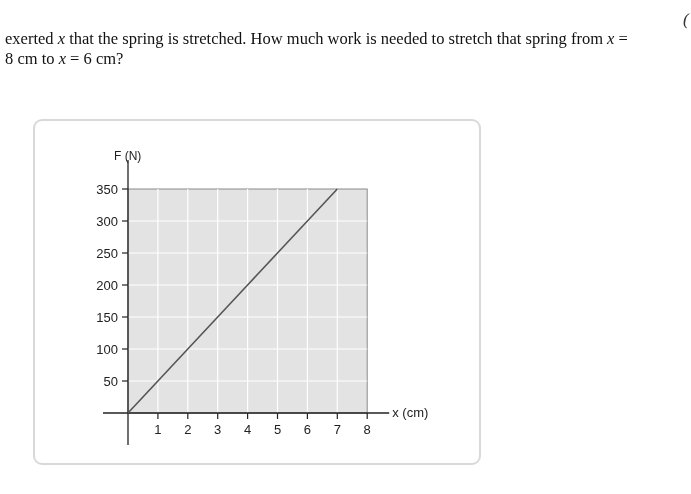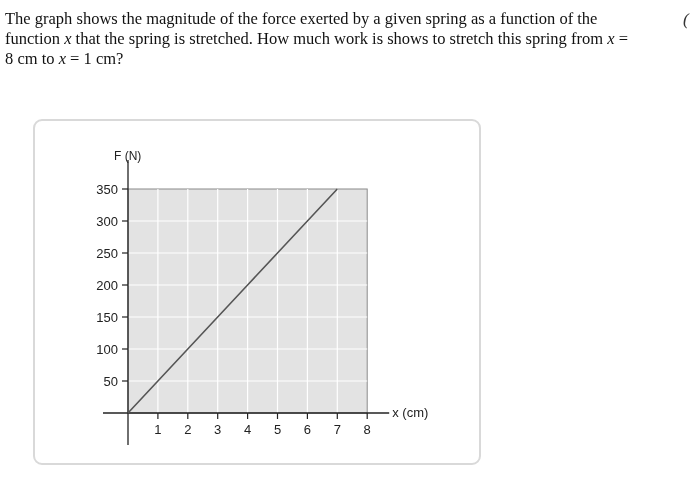--- a/index.html
+++ b/index.html
@@ -7,23 +7,23 @@
   .question { position:absolute; left:5px; top:9px; width:676px; font-size:16.5px; line-height:20px; color:#111; }
   .question i { font-style:italic; }
   .paren { position:absolute; left:683px; top:10px; font-size:17px; font-style:italic; color:#333; }
   .card { position:absolute; left:33px; top:119px; width:448px; height:346px; border:2px solid #d9d9d9; border-radius:9px; background:#fff; box-sizing:border-box; }
   svg text { font-family:"Liberation Sans", sans-serif; }
 </style>
 </head>
 <body>
 
 <div class="question">
-  <span>The graph shows the magnitude of the force exerted by a given spring as a function of the</span><br>
-  <span>function </span><i>x</i><span> that the spring is stretched. How much work is shows to stretch this spring from </span><i>x</i><span> =</span><br>
-  <span>8 cm to </span><i>x</i><span> = 1 cm?</span>
+  <br>
+  <span>exerted </span><i>x</i><span> that the spring is stretched. How much work is needed to stretch that spring from </span><i>x</i><span> =</span><br>
+  <span>8 cm to </span><i>x</i><span> = 6 cm?</span>
 </div>
 <div class="paren">(</div>
 
 <div class="card"></div>
 
 <svg id="chart" width="691" height="494" style="position:absolute;left:0;top:0;">
   <g id="plot">
       <rect x="128" y="189" width="239.2" height="224" fill="#e3e3e3" stroke="#8a8a8a" stroke-width="1"></rect>
       <line x1="157.9" y1="413" x2="157.9" y2="189" stroke="#ffffff" stroke-width="1.2"></line>
       <line x1="187.8" y1="413" x2="187.8" y2="189" stroke="#ffffff" stroke-width="1.2"></line>

